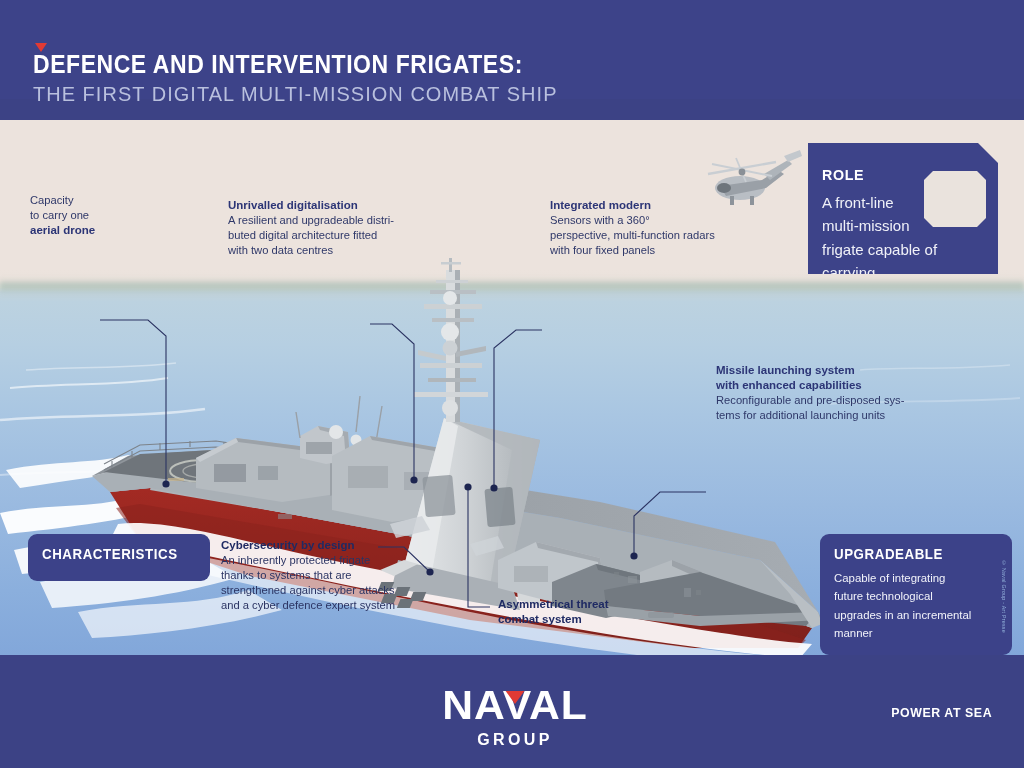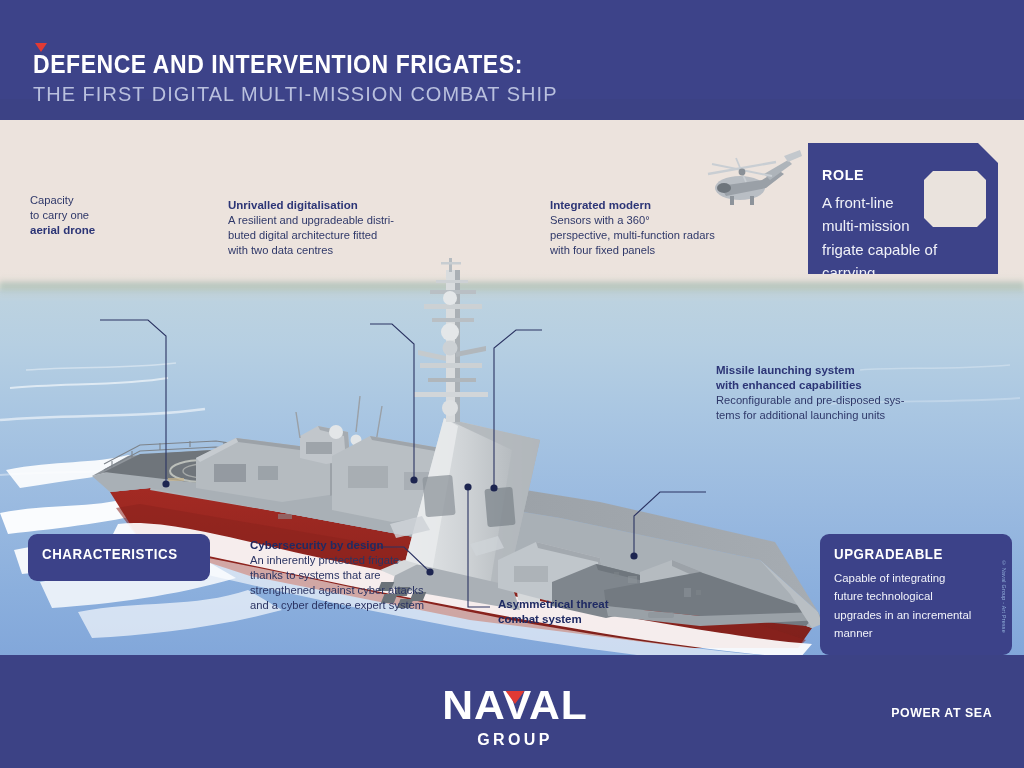--- a/index.html
+++ b/index.html
@@ -388,21 +388,21 @@
     <span class="bdy">with four fixed panels</span>
   </div>
 
   <div class="callout" style="left:716px; top:363px; width:200px;">
     <span class="ttl">Missile launching system</span>
     <span class="ttl">with enhanced capabilities</span>
     <span class="bdy">Reconfigurable and pre-disposed sys-</span>
     <span class="bdy">tems for additional launching units</span>
   </div>
 
-  <div class="callout light" style="left:250px; top:538px; width:190px;">
+  <div class="callout light" style="left:221px; top:538px; width:190px;">
     <span class="ttl">Cybersecurity by design</span>
     <span class="bdy">An inherently protected frigate</span>
     <span class="bdy">thanks to systems that are</span>
     <span class="bdy">strengthened against cyber attacks</span>
     <span class="bdy">and a cyber defence expert system</span>
   </div>
 
   <div class="callout light" style="left:498px; top:597px; width:180px;">
     <span class="ttl">Asymmetrical threat</span>
     <span class="ttl">combat system</span>

